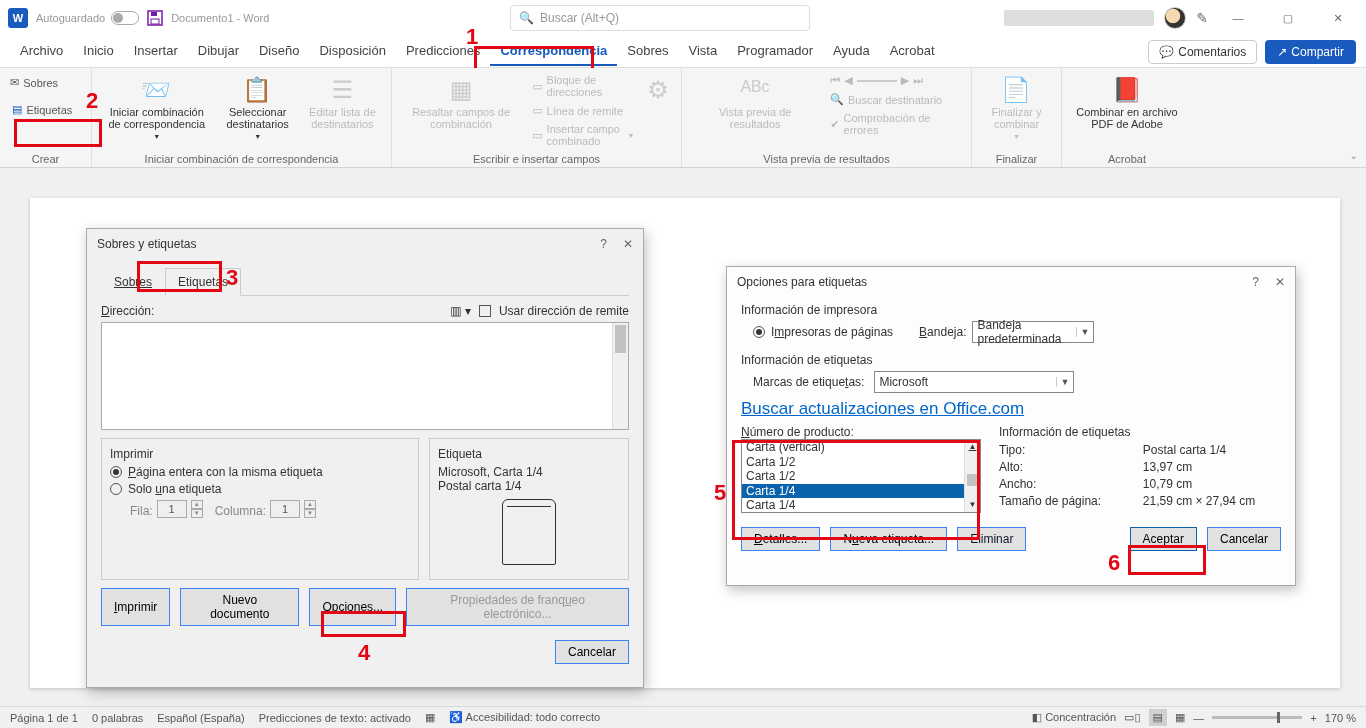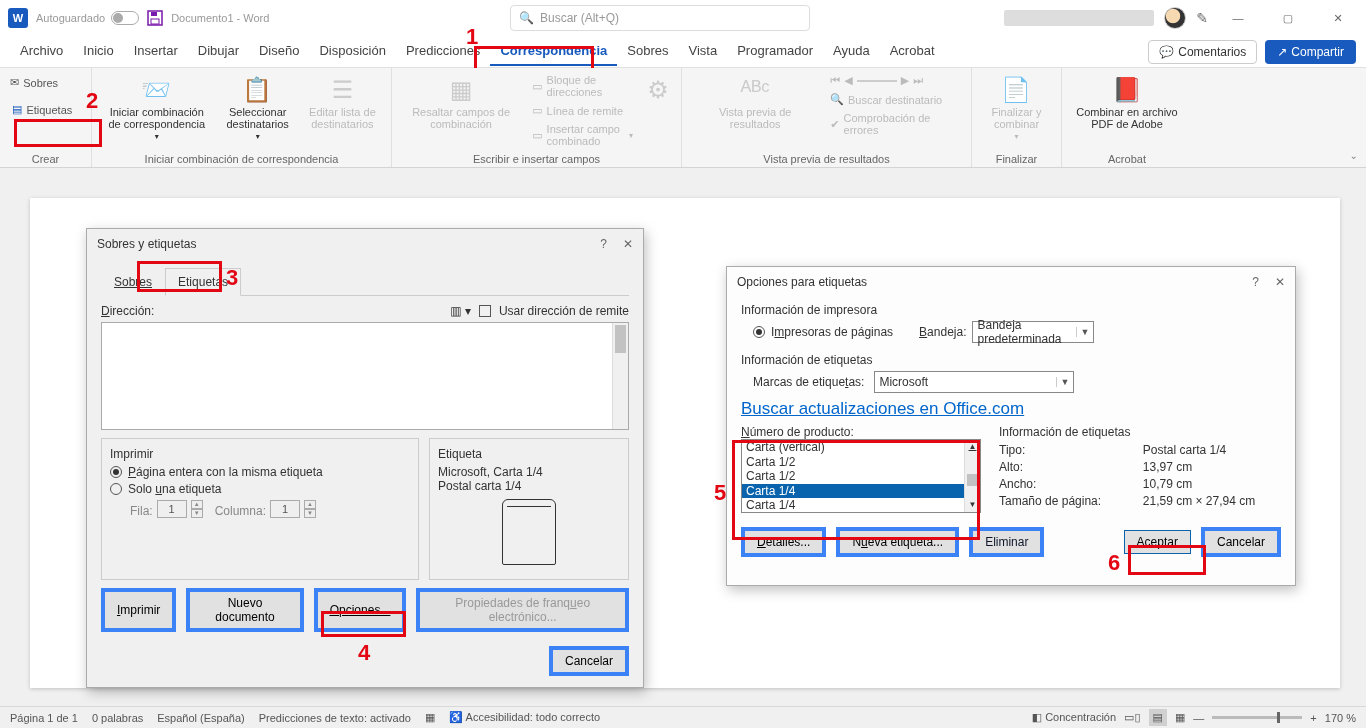--- a/index.html
+++ b/index.html
@@ -56,21 +56,21 @@
 .dlg-tab { padding: 6px 12px; font-size: 12px; border: 1px solid transparent; border-bottom: none; background: #f0f0f0; position: relative; top: 1px;}
 .dlg-tab-active { background: #f0f0f0; border-color: #ccc; border-bottom: 1px solid #f0f0f0; }
 .fieldset { border: 1px solid #ccc; padding: 8px; margin-top: 8px; font-size: 12px; }
 .radio-row { display: flex; align-items: center; gap: 6px; margin: 3px 0; }
 .spin { display: flex; align-items: flex-end; gap: 4px; }
 .spin input { width: 30px; height: 18px; border: 1px solid #aaa; text-align: center; font-size: 11px; }
 .spin-btns { display: flex; flex-direction: column; }
 .spin-btns span { font-size: 6px; border: 1px solid #aaa; width: 12px; text-align: center; line-height: 7px; background: #eee;}
 .label-preview { width: 54px; height: 66px; border: 1px solid #333; border-radius: 6px 6px 2px 2px; margin: 6px auto; position: relative; }
 .label-preview::before { content:""; position:absolute; top: 6px; left: 4px; right: 4px; height:1px; background:#333; }
-.btn { border: 4px solid #3b82f6; background: #e1e1e1; padding: 4px 12px; font-size: 12px; cursor: pointer; }
+.btn { border: 1px solid #3b82f6; background: #e1e1e1; padding: 4px 12px; font-size: 12px; cursor: pointer; }
 .btn-row { display: flex; gap: 10px; margin-top: 8px; }
 .textarea { width: 100%; height: 108px; border: 1px solid #aaa; background: #fff; resize: none; font-size: 12px; position: relative;}
 .textarea .sb { position:absolute; right:0; top:0; bottom:0; width:16px; background:#f0f0f0; border-left:1px solid #ddd;}
 .textarea .sb::before{content:"";position:absolute;top:2px;left:2px;right:2px;height:28px;background:#c2c2c2;}
 .combo { border: 1px solid #888; background:#fff; height: 22px; display:flex; align-items:center; padding: 0 4px; font-size: 12px; justify-content:space-between;}
 .combo .arr { font-size: 9px; color:#555; border-left:1px solid #ccc; padding-left:4px; }
 .listbox { border: 1px solid #888; background:#fff; height: 74px; overflow: hidden; position: relative; }
 .listbox .item { padding: 0px 4px; font-size: 12px; line-height: 14.5px; }
 .listbox .item.sel { background: #0a64ad; color: #fff; }
 .listbox .sb { position:absolute; right:0; top:0; bottom:0; width:16px; background:#f0f0f0; border-left:1px solid #ddd;}

